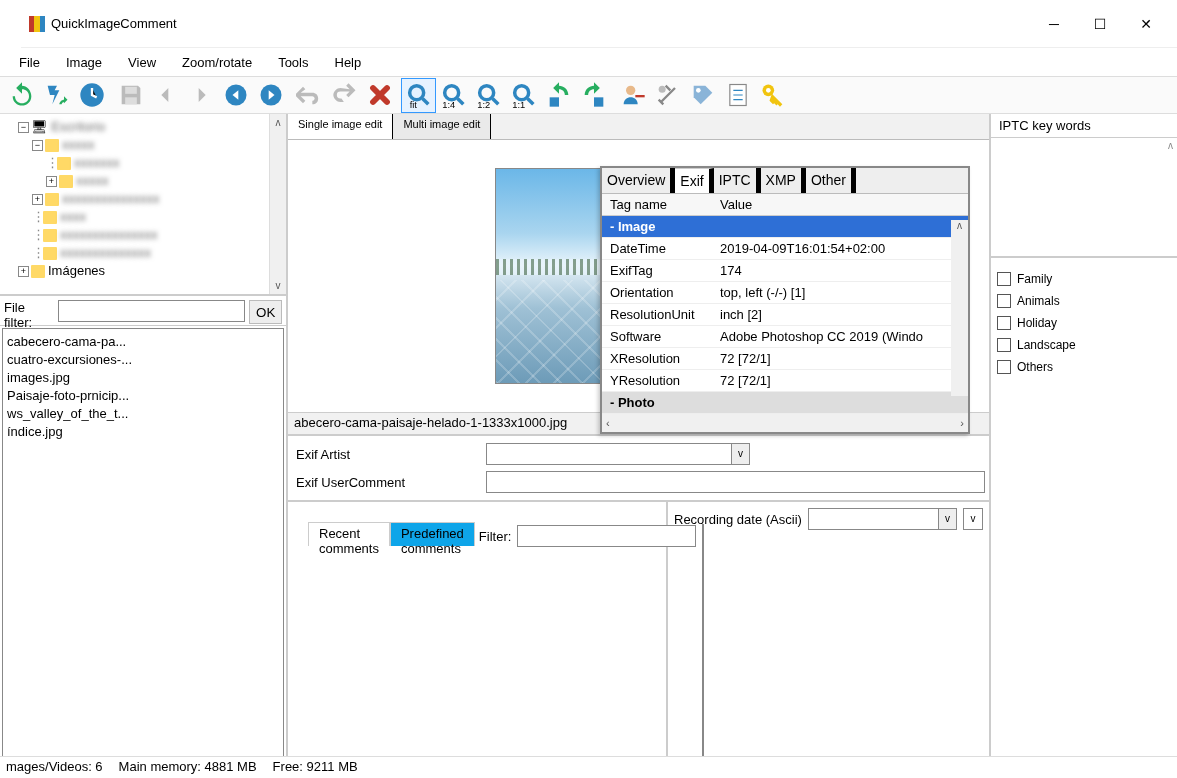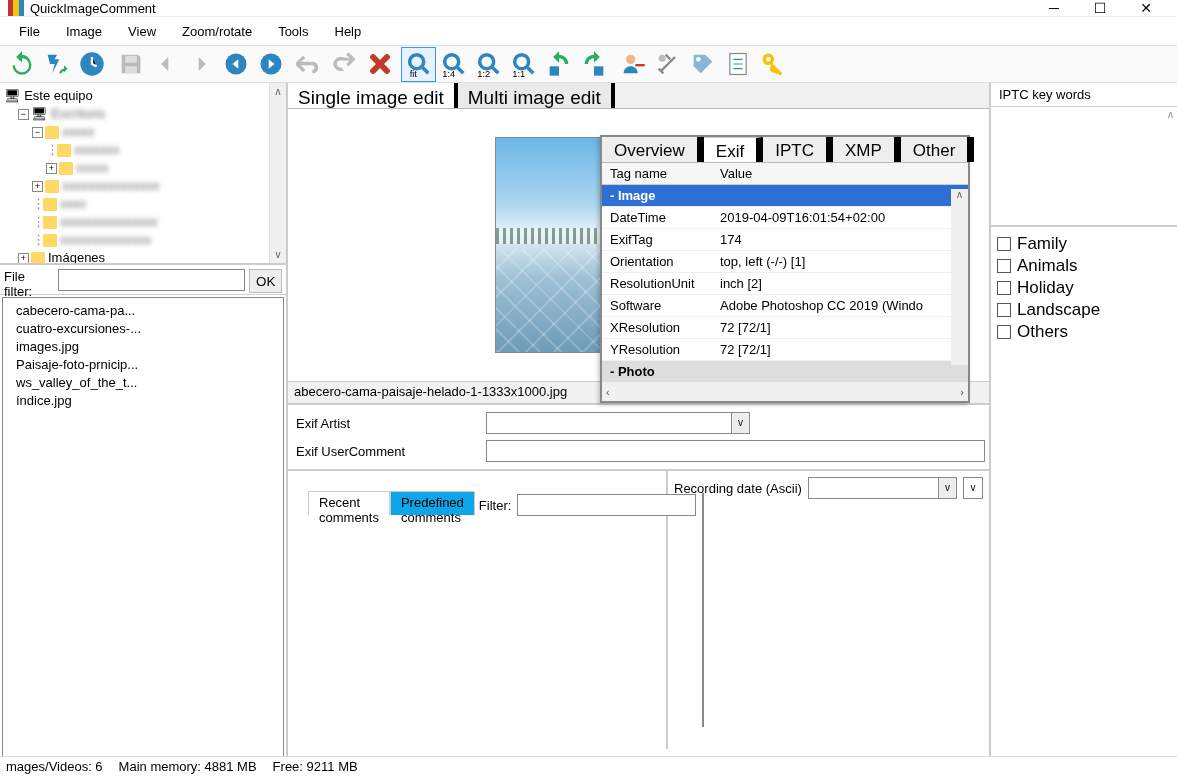--- a/index.html
+++ b/index.html
@@ -1,17 +1,17 @@
 <!DOCTYPE html>
 <html><head>
 <meta charset="utf-8">
 <style>
 * { box-sizing: border-box; margin: 0; padding: 0; }
 body { font-family: "Segoe UI", Tahoma, sans-serif; font-size: 13px; background: #fff; color: #000; width: 1177px; height: 778px; overflow: hidden; position: relative; }
-.titlebar { height: 17px; display: flex; align-items: center; padding: 0 8px; border-bottom: 1px solid #eee; }
+.titlebar { height: 48px; display: flex; align-items: center; padding: 0 8px; border-bottom: 1px solid #eee; margin-left: 21px; }
 .titlebar .icon { width: 16px; height: 16px; margin-right: 6px; display: flex; }
 .titlebar .title { flex: 1; font-size: 13px; }
 .titlebar .winbtn { width: 46px; height: 32px; display: flex; align-items: center; justify-content: center; font-size: 14px; }
 .menubar { height: 28px; display: flex; align-items: center; padding: 0 8px; gap: 4px; }
 .menubar .mitem { padding: 4px 11px; font-size: 13px; }
 .toolbar { height: 38px; display: flex; align-items: center; padding: 2px 4px; gap: 0px; border-top: 1px solid #ddd; border-bottom: 1px solid #ddd; background: #fafafa; }
 .tbtn { width: 35px; height: 35px; display: flex; align-items: center; justify-content: center; position: relative; }
 .tbtn.sel { border: 1px solid #3399ff; background: #e6f2ff; }
 .tbtn svg { width: 28px; height: 28px; }
 .main { display: flex; height: 680px; }
@@ -21,34 +21,34 @@
 .tree .fold { width: 14px; height: 13px; background: #ffd966; display: inline-block; vertical-align: middle; margin-right: 3px; border-radius: 1px; }
 .tree .exp { display: inline-block; width: 11px; height: 11px; border: 1px solid #888; font-size: 9px; line-height: 9px; text-align: center; margin-right: 2px; vertical-align: middle; background: #fff; }
 .tree .dot { display: inline-block; width: 11px; color: #888; }
 .tree .blur { color: transparent; text-shadow: 0 0 5px rgba(0,0,0,0.6); }
 .tree .scroll { position: absolute; right: 0; top: 0; width: 17px; height: 100%; background: #f0f0f0; border-left: 1px solid #ddd; }
 .tree .scroll .arr { height: 17px; text-align: center; font-size: 10px; color: #555; line-height: 17px; }
 .filefilter { height: 30px; display: flex; align-items: flex-start; padding: 4px; gap: 4px; border-bottom: 1px solid #ccc; }
 .filefilter input { flex: 1; height: 22px; border: 1px solid #888; padding: 0 4px; }
 .filefilter button { width: 34px; height: 24px; background: #eee; border: 1px solid #bbb; color: #000000; }
 .filelist { flex: 1; border: 1px solid #888; margin: 2px; padding: 4px; font-size: 13px; line-height: 18px; overflow: hidden; }
-.filelist .fitem { white-space: nowrap; overflow: hidden; text-overflow: ellipsis; margin-left: 9px; }
+.filelist .fitem { white-space: nowrap; overflow: hidden; text-overflow: ellipsis; }
 .center { flex: 1; display: flex; flex-direction: column; }
 .edittabs { height: 26px; display: flex; border-bottom: 1px solid #bbb; background: #f1f1f1; }
-.etab { padding: 4px 10px; border-right: 4px solid #000000; background: #fff; font-size: 19px; text-align: right; }
+.etab { padding: 4px 10px; border-right: 1px solid #000000; background: #fff; font-size: 11px; text-align: right; }
 .etab.inactive { background: #eaeaea; }
 .imgarea { height: 294px; position: relative; display: flex; flex-direction: column; }
 .preview { flex: 1; display: flex; align-items: center; justify-content: center; padding: 8px; }
 .preview .thumb { width: 288px; height: 216px; background: linear-gradient(to bottom, #6bb7e8 0%, #a9d5ef 30%, #e8f4fb 45%, #d2e4ef 50%, #9fc1d5 65%, #6d9bb8 100%); border: 1px solid #888; position: relative; overflow: hidden; }
 .preview .thumb .trees { position: absolute; top: 42%; left: 0; right: 0; height: 16px; background: repeating-linear-gradient(90deg, #5a7a5e 0 3px, #e8f4fb 3px 7px); opacity: 0.7; }
 .preview .thumb .ice { position: absolute; bottom: 0; left: 0; right: 0; height: 48%; background: repeating-linear-gradient(45deg, rgba(255,255,255,0.2) 0 2px, transparent 2px 15px), repeating-linear-gradient(-45deg, rgba(255,255,255,0.2) 0 2px, transparent 2px 20px); }
 .fname { height: 22px; padding: 2px 6px; font-size: 13px; background: #f1f1f1; border-top: 1px solid #ccc; overflow: hidden; white-space: nowrap; }
 .metatabs-pane { position: absolute; top: 26px; left: 312px; width: 370px; background: #fff; border: 2px solid #888; box-shadow: -2px 2px 4px rgba(0,0,0,0.2); }
 .mtabs { height: 26px; display: flex; background: #eee; border-bottom: 1px solid #bbb; }
-.mtab { padding: 4px 12px; border-right: 7px solid #000000; font-size: 17px; }
+.mtab { padding: 4px 5px; border-right: 5px solid #000000; font-size: 14px; }
 .mtab.active { background: #fff; border-top: 1px solid #ccc; }
 .mtable { width: 100%; border-collapse: collapse; font-size: 13px; position: relative; }
 .mtable th { text-align: left; padding: 3px 8px; border-bottom: 1px solid #ccc; background: #f7f7f7; font-weight: normal; }
 .mtable td { padding: 3px 8px; border-bottom: 1px solid #eee; white-space: nowrap; overflow: hidden; }
 .mtable .section td { background: #2e6fd6; color: #fff; font-weight: bold; padding-left: 8px; }
 .mtable .section2 td { background: #ddd; font-weight: bold; }
 .mscroll { position: absolute; right: 0; top: 26px; bottom: 18px; width: 17px; background: #f0f0f0; }
 .mscroll .arr { height: 17px; text-align: center; font-size: 10px; color: #555; }
 .mhscroll { height: 18px; background: #f0f0f0; display: flex; justify-content: space-between; padding: 0 4px; font-size: 11px; color: #555; align-items: center; }
 .fields { padding: 4px; border-top: 2px solid #ccc; }
@@ -68,21 +68,21 @@
 .recdate { flex: 1; padding: 6px; }
 .rdrow { display: flex; align-items: center; gap: 6px; }
 .rdrow .rdinp { flex: 1; height: 22px; border: 1px solid #888; display: flex; }
 .rdrow .rdinp .cbtn { width: 18px; background: #eee; border-left: 1px solid #888; text-align: center; font-size: 10px; line-height: 20px; margin-left: auto; }
 .rdrow .rdext { width: 20px; height: 22px; border: 1px solid #888; text-align: center; font-size: 10px; line-height: 20px; }
 .right { width: 188px; border-left: 2px solid #ccc; display: flex; flex-direction: column; }
 .kwhdr { height: 24px; padding: 4px 8px; font-size: 13px; border-bottom: 1px solid #ccc; display: flex; justify-content: space-between; }
 .kwbox { height: 120px; border-bottom: 2px solid #ccc; position: relative; }
 .kwbox .arr { position: absolute; right: 4px; top: 2px; font-size: 10px; color: #888; }
 .kwlist { flex: 1; padding: 6px; }
-.kwitem { display: flex; align-items: center; gap: 6px; height: 22px; font-size: 17px; }
+.kwitem { display: flex; align-items: flex-end; gap: 6px; height: 22px; font-size: 12px; }
 .kwitem .chk { width: 14px; height: 14px; border: 1px solid #555; }
 .status { position: absolute; bottom: 0; left: 0; right: 0; height: 22px; padding: 2px 6px; font-size: 13px; background: #fff; border-top: 1px solid #ddd; display: flex; gap: 16px; }
 </style>
 </head>
 <body>
 
 <div class="titlebar">
   <span class="icon">
     <svg viewBox="0 0 16 16">
         <rect width="16" height="16" fill="#fff"></rect>
@@ -242,21 +242,20 @@
         <circle cx="8" cy="8" r="5" fill="#f1c40f"></circle>
         <circle cx="8" cy="8" r="2" fill="#fff"></circle>
         <path fill="#f1c40f" d="M11 11l9 9-2 2-2-2-1 1-2-2-1 1-3-3z"></path>
       </svg>
     </div>
 </div>
 
 <div class="main">
   <div class="left">
     <div class="tree">
-      <div class="node">🖥 <span>Este equipo</span></div>
       <div class="node" style="padding-left:14px"><span class="exp">−</span>🖥 <span class="blur">Escritorio</span></div>
       <div class="node" style="padding-left:28px"><span class="exp">−</span><span class="fold"></span><span class="blur">xxxxx</span></div>
       <div class="node" style="padding-left:42px"><span class="dot">⋮</span><span class="fold"></span><span class="blur">xxxxxxx</span></div>
       <div class="node" style="padding-left:42px"><span class="exp">+</span><span class="fold"></span><span class="blur">xxxxx</span></div>
       <div class="node" style="padding-left:28px"><span class="exp">+</span><span class="fold"></span><span class="blur">xxxxxxxxxxxxxxx</span></div>
       <div class="node" style="padding-left:28px"><span class="dot">⋮</span><span class="fold"></span><span class="blur">xxxx</span></div>
       <div class="node" style="padding-left:28px"><span class="dot">⋮</span><span class="fold"></span><span class="blur">xxxxxxxxxxxxxxx</span></div>
       <div class="node" style="padding-left:28px"><span class="dot">⋮</span><span class="fold"></span><span class="blur">xxxxxxxxxxxxxx</span></div>
       <div class="node" style="padding-left:14px"><span class="exp">+</span><span class="fold"></span><span>Imágenes</span></div>
       <div class="scroll">

